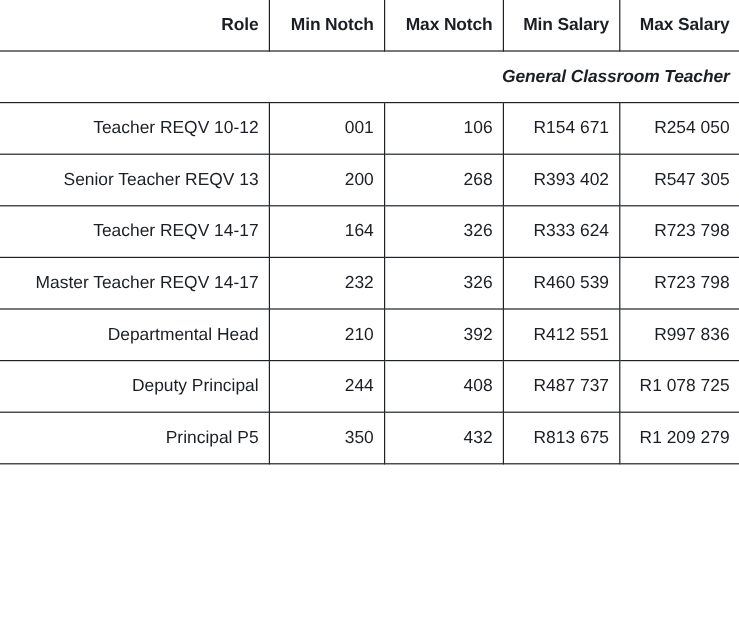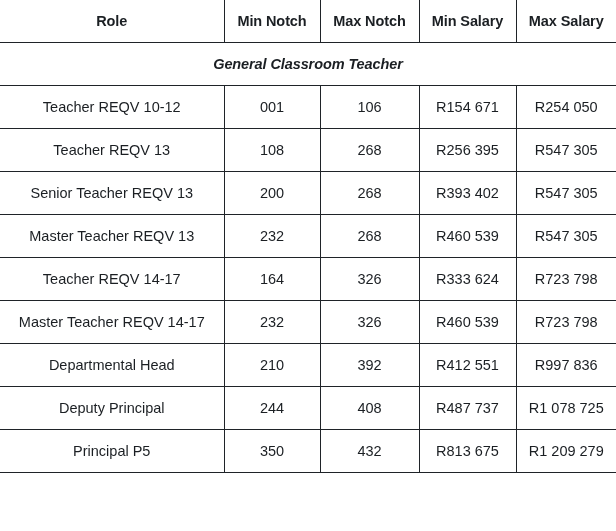--- a/index.html
+++ b/index.html
@@ -27,21 +27,21 @@
   col.c-role   { width: 224px; }
   col.c-minn   { width: 96px; }
   col.c-maxn   { width: 99px; }
   col.c-mins   { width: 97px; }
   col.c-maxs   { width: 100px; }
 
   #salary-table th,
   #salary-table td {
     height: 42px;
     padding: 0 8px;
-    text-align: center;
+    text-align: right;
     vertical-align: middle;
     border-right: 1px solid #1f2328;
     border-bottom: 1px solid #1f2328;
     white-space: nowrap;
     overflow: hidden;
   }
 
   #salary-table th:last-child,
   #salary-table td:last-child {
     border-right: none;
@@ -94,38 +94,24 @@
         <td colspan="5">General Classroom Teacher</td>
       </tr>
       <tr class="data-row">
         <td>Teacher REQV 10-12</td>
         <td>001</td>
         <td>106</td>
         <td>R154 671</td>
         <td>R254 050</td>
       </tr>
       <tr class="data-row">
-        <td>Teacher REQV 13</td>
-        <td>108</td>
-        <td>268</td>
-        <td>R256 395</td>
-        <td>R547 305</td>
-      </tr>
-      <tr class="data-row">
         <td>Senior Teacher REQV 13</td>
         <td>200</td>
         <td>268</td>
         <td>R393 402</td>
-        <td>R547 305</td>
-      </tr>
-      <tr class="data-row">
-        <td>Master Teacher REQV 13</td>
-        <td>232</td>
-        <td>268</td>
-        <td>R460 539</td>
         <td>R547 305</td>
       </tr>
       <tr class="data-row">
         <td>Teacher REQV 14-17</td>
         <td>164</td>
         <td>326</td>
         <td>R333 624</td>
         <td>R723 798</td>
       </tr>
       <tr class="data-row">

